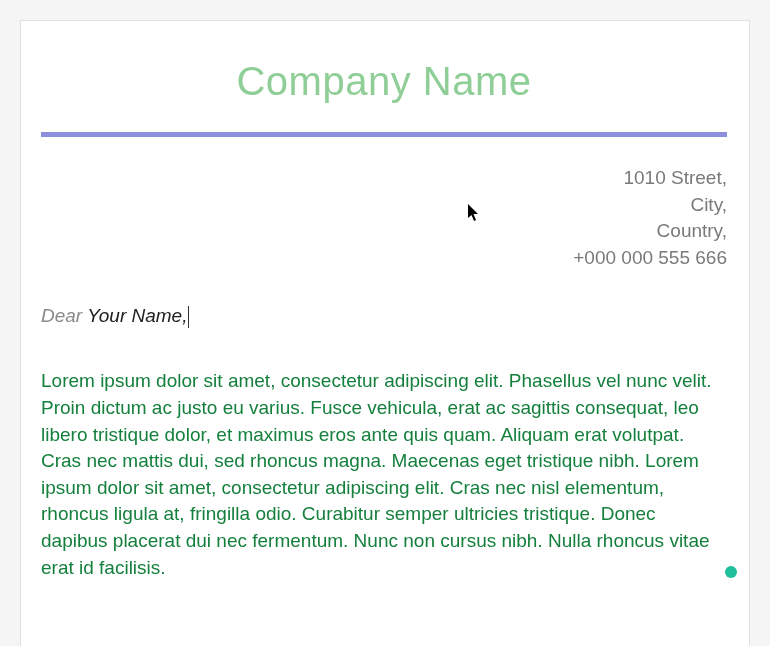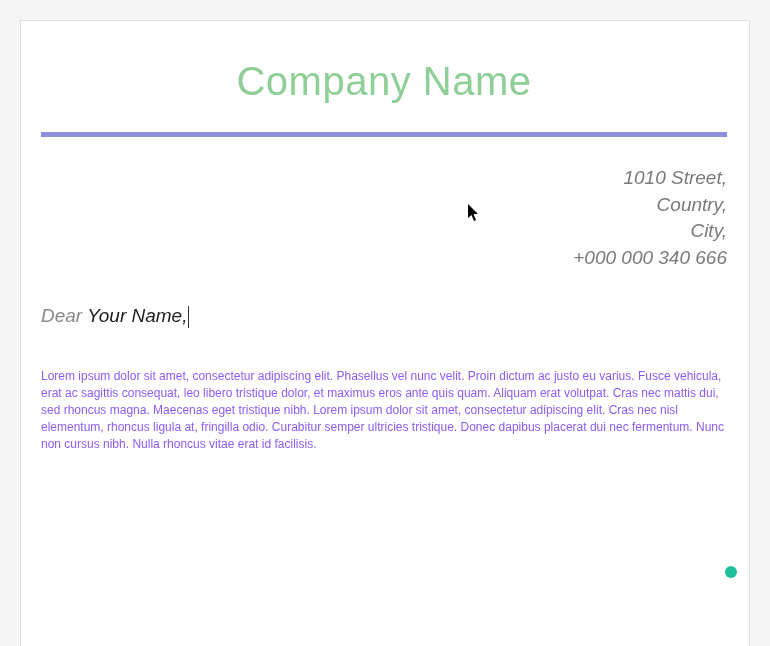--- a/index.html
+++ b/index.html
@@ -47,21 +47,20 @@
       height: 5px;
       background: #8c8fdc;
       margin-bottom: 28px;
     }
     .address-block {
       text-align: right;
       color: #7a7a7a;
       font-size: 19px;
       line-height: 1.4;
       margin-bottom: 34px;
-      font-style: italic;
     }
     .salutation {
       font-size: 19px;
       color: #333;
       margin-bottom: 40px;
       position: relative;
       display: inline-block;
       font-style: italic;
     }
     .salutation .greeting {
@@ -72,22 +71,22 @@
     }
     .cursor {
       display: inline-block;
       width: 1px;
       height: 22px;
       background: #333;
       vertical-align: middle;
       margin-left: 1px;
     }
     .body-text {
-      font-size: 12px;
-      color: #8b5cf6;
+      font-size: 19px;
+      color: #15803d;
       line-height: 1.4;
       margin-bottom: 28px;
     }
     .mouse-pointer {
       position: absolute;
       top: 204px;
       left: 468px;
       width: 12px;
       height: 18px;
       pointer-events: none;
@@ -107,23 +106,23 @@
 </head>
 <body>
 
 <div class="page-container">
   <h1 class="company-title">Company Name</h1>
 
   <div class="divider"></div>
 
   <div class="address-block">
     <div>1010 Street,</div>
+    <div>City,</div>
     <div>Country,</div>
-    <div>City,</div>
-    <div>+000 000 340 666</div>
+    <div>+000 000 555 666</div>
   </div>
 
   <div class="salutation">
     <span class="greeting">Dear </span><span class="name">Your Name,</span><span class="cursor"></span>
   </div>
 
   <p class="body-text">Lorem ipsum dolor sit amet, consectetur adipiscing elit. Phasellus vel nunc velit. Proin dictum ac justo eu varius. Fusce vehicula, erat ac sagittis consequat, leo libero tristique dolor, et maximus eros ante quis quam. Aliquam erat volutpat. Cras nec mattis dui, sed rhoncus magna. Maecenas eget tristique nibh. Lorem ipsum dolor sit amet, consectetur adipiscing elit. Cras nec nisl elementum, rhoncus ligula at, fringilla odio. Curabitur semper ultricies tristique. Donec dapibus placerat dui nec fermentum. Nunc non cursus nibh. Nulla rhoncus vitae erat id facilisis.</p>
 
 
   

